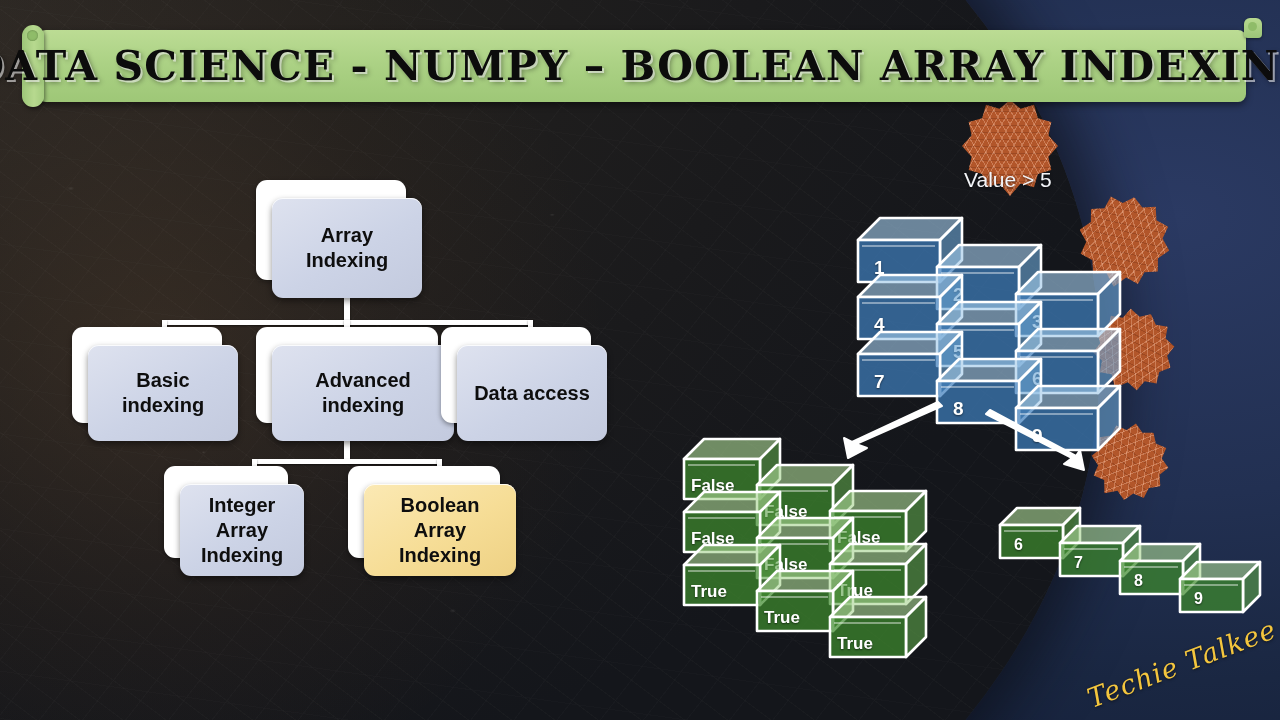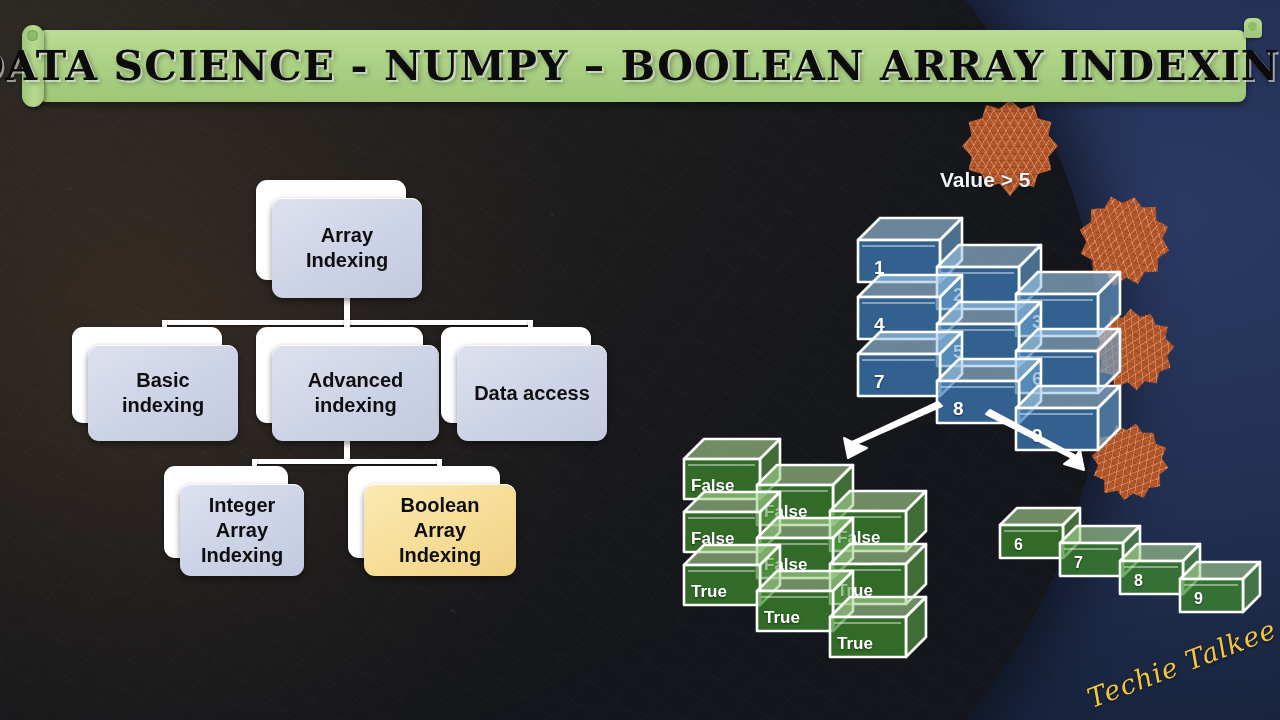--- a/index.html
+++ b/index.html
@@ -179,22 +179,23 @@
     text-shadow:0 1px 2px rgba(0,0,0,.55);
     pointer-events:none;
     white-space:nowrap;
   }
 
   
   .cond-label {
     position:absolute;
     color:#f2f4f8;
     font-size:21px;
-    font-weight:700;
+    font-weight:400;
     text-shadow:0 1px 3px rgba(0,0,0,.7);
+    margin-left:24px;
   }
   .watermark {
     position:absolute;
     color:#f4c63e;
     font-family:"DejaVu Serif","Liberation Serif",serif;
     font-style:italic;
     font-size:27px;
     letter-spacing:1px;
     transform: rotate(-21deg);
     text-shadow:0 1px 3px rgba(0,0,0,.55);
@@ -240,21 +241,21 @@
     <div class="conn" style="left:437px; top:459px; width:5px;   height:26px;"></div>
 
   <div class="node" style="left: 272px; top: 198px; width: 150px; height: 100px;">
         <div class="shadowcard"></div>
         <div class="card">Array<br>Indexing</div>
       </div>
       <div class="node" style="left: 88px; top: 345px; width: 150px; height: 96px;">
         <div class="shadowcard"></div>
         <div class="card">Basic<br>indexing</div>
       </div>
-      <div class="node" style="left: 272px; top: 345px; width: 167px; height: 96px;">
+      <div class="node" style="left: 272px; top: 345px; width: 150px; height: 96px; padding-left: 32px;">
         <div class="shadowcard"></div>
         <div class="card">Advanced<br>indexing</div>
       </div>
       <div class="node" style="left: 457px; top: 345px; width: 150px; height: 96px;">
         <div class="shadowcard"></div>
         <div class="card">Data access</div>
       </div>
       <div class="node" style="left: 180px; top: 484px; width: 124px; height: 92px;">
         <div class="shadowcard"></div>
         <div class="card">Integer Array<br>Indexing</div>

